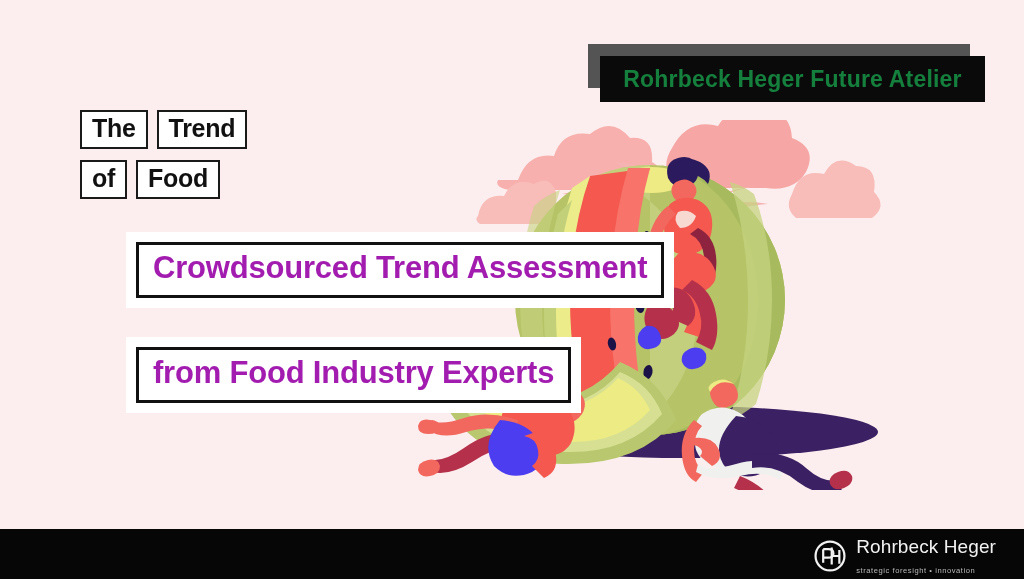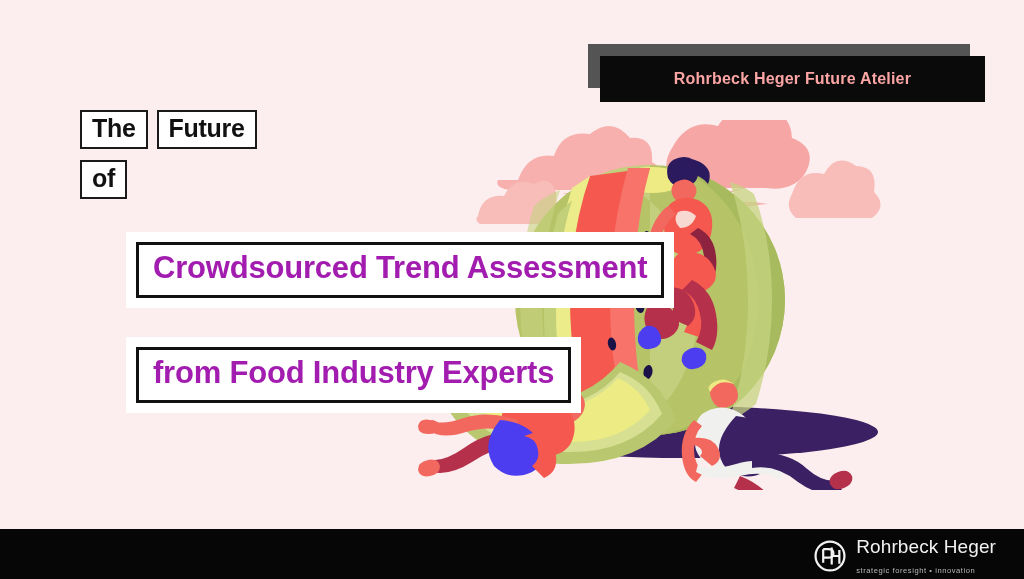--- a/index.html
+++ b/index.html
@@ -33,22 +33,22 @@
     left: 600px;
     top: 56px;
     width: 385px;
     height: 46px;
     background: #0a0a0a;
     display: flex;
     align-items: center;
     justify-content: center;
   }
   .banner-text {
-    color: #fca5a5;
-    font-size: 16px;
+    color: #15803d;
+    font-size: 23px;
     font-weight: bold;
     letter-spacing: 0.2px;
     white-space: nowrap;
   }
 
   
   .kicker {
     position: absolute;
     left: 80px;
     top: 110px;
@@ -150,24 +150,25 @@
 <div id="slide">
 
   <div class="banner-shadow"></div>
   <div class="banner-bar">
     <span class="banner-text">Rohrbeck Heger Future Atelier</span>
   </div>
 
   <div class="kicker">
     <div class="kicker-row">
       <div class="kicker-box">The</div>
-      <div class="kicker-box">Future</div>
+      <div class="kicker-box">Trend</div>
     </div>
     <div class="kicker-row">
       <div class="kicker-box">of</div>
+      <div class="kicker-box">Food</div>
     </div>
   </div>
 
   <div id="artwork">
     <svg width="540" height="370" viewBox="0 0 540 370" xmlns="http://www.w3.org/2000/svg">
 
       <g>
         <path d="M118 60 q10 -28 36 -24 q8 -26 36 -22 q22 -18 40 4 q24 -2 22 24 q18 10 6 28 l-148 0 q-16 -2 -12 -10 z" fill="#f7b0ad"></path>
         <path d="M78 96 q4 -22 26 -20 q10 -20 30 -12 q16 -10 22 8 l0 32 l-76 0 q-6 -4 -2 -8 z" fill="#f8bcb9"></path>
         <path d="M272 28 q16 -30 46 -22 q16 -26 44 -12 q28 -6 30 24 q26 10 14 34 q-12 20 -40 16 l-88 0 q-20 -18 -6 -40 z" fill="#f6a7a5"></path>

